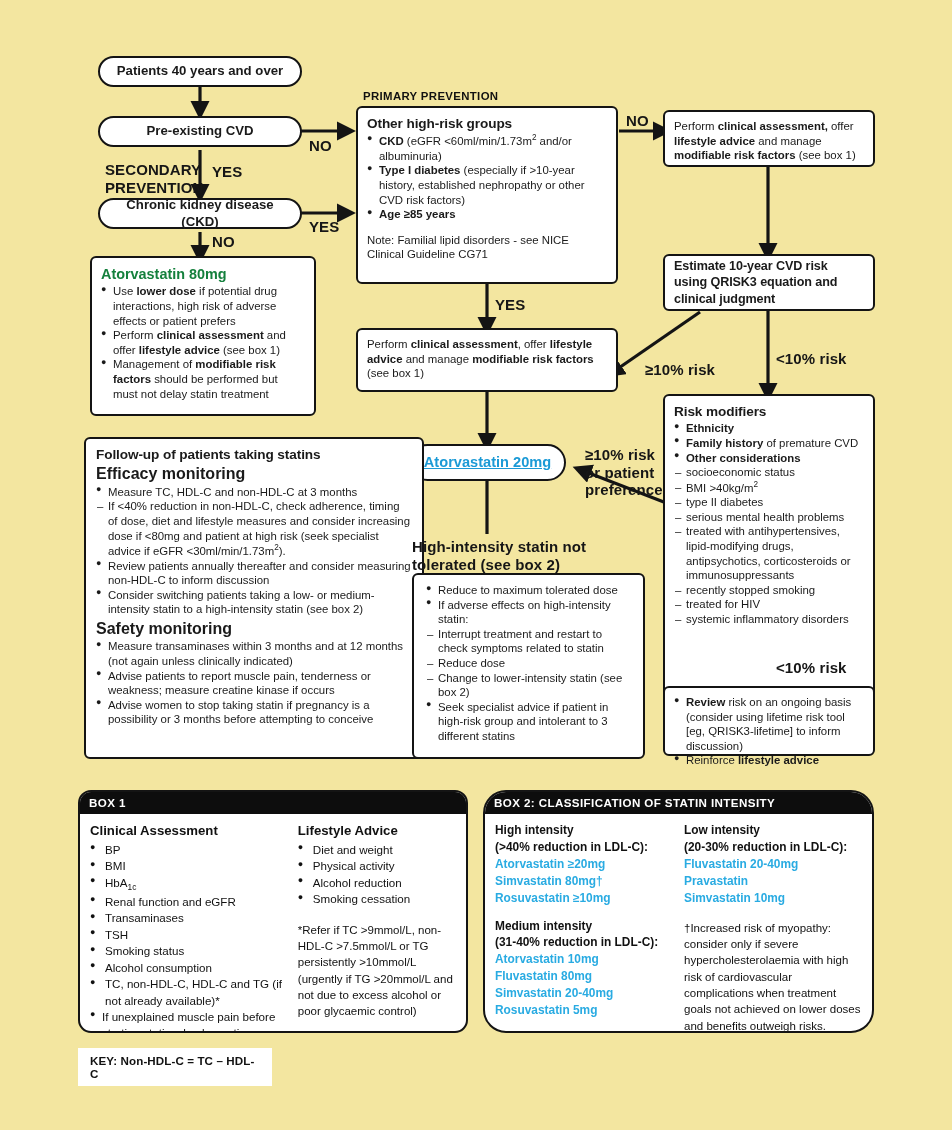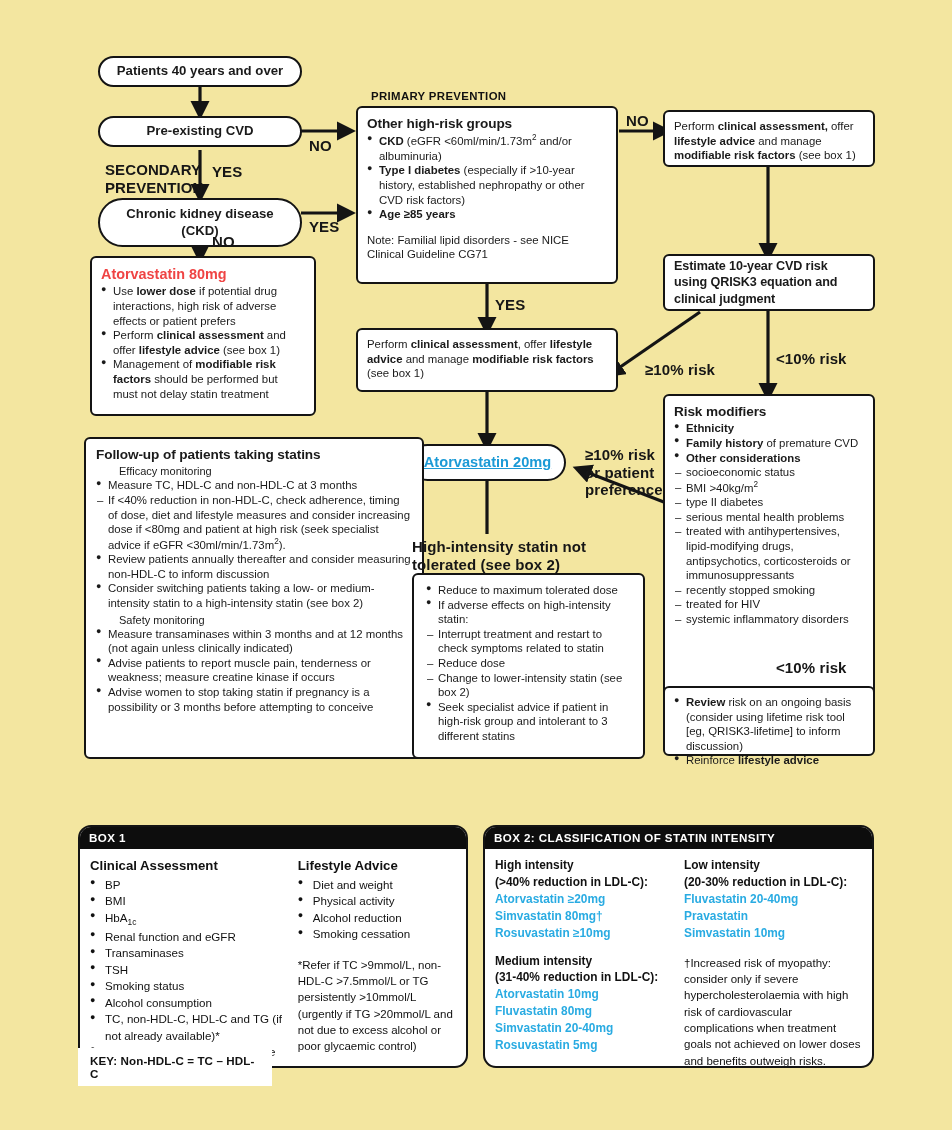--- a/index.html
+++ b/index.html
@@ -22,43 +22,43 @@
     border-radius: 6px;
     padding: 7px 9px;
     font-size: 11.4px;
     line-height: 1.28;
     color:#1a1a1a;
   }
   .node.pill { border-radius: 999px; text-align:center; font-weight:bold; font-size:13.2px; }
   .node.pill .ttl { display:block; }
 
   .node .h { font-weight:bold; font-size:13.6px; display:block; margin-bottom:1px; letter-spacing:-.1px;}
-  .node .h2 { font-weight:normal; font-size:11px; display:block; margin-top:2px;margin-left:23px;}
+  .node .h2 { font-weight:bold; font-size:16px; display:block; margin-top:2px;}
   .node .cyan { color:#1b9ad6; font-weight:bold;text-decoration:underline; }
-  .node .cyanttl { color:#ef4444; font-weight:bold; font-size:14.4px; display:block; margin-bottom:1px; }
+  .node .cyanttl { color:#15803d; font-weight:bold; font-size:14.4px; display:block; margin-bottom:1px; }
   b { font-weight:bold; }
 
   ul.bl { list-style:none; margin:0; padding:0; }
   ul.bl > li { position:relative; padding-left:12px; margin:0 0 0 0; }
   ul.bl > li.dot:before {
     content:"\25CF"; position:absolute; left:0; top:-0.5px; font-size:9px;
   }
   ul.bl > li.dash { padding-left:12px; }
   ul.bl > li.dash:before { content:"\2013"; position:absolute; left:1px; top:0px; }
 
   .lbl {
     position:absolute; font-size:15px; font-weight:bold; letter-spacing:.1px;
     color:#161616; line-height:1.18;
   }
   .lblcaps { position:absolute; font-size:11.4px; font-weight:bold; letter-spacing:.35px; }
 
   
   .infobox {
     position:absolute; background:#fff; border:2.2px solid #141414;
-    border-radius: 13px; overflow:hidden;margin-top:35px;
+    border-radius: 13px; overflow:hidden;
   }
   .infobox .bar {
     background:#0d0d0d; color:#fff; font-weight:bold; font-size:11.6px;
     letter-spacing:.4px; padding:4px 9px 5px 9px;
   }
   .infobox .body { display:flex; padding:8px 10px 10px 10px; gap:14px; }
   .infobox .col { font-size:11.6px; line-height:1.42; }
   .infobox .colhdr { font-weight:bold; font-size:13.2px; display:block; margin-bottom:1px; }
   .infobox .sub { font-weight:bold; font-size:11.9px; display:block; }
   .infobox .cyanline { color:#29abe2; font-weight:bold; font-size:11.9px; display:block; }
@@ -118,34 +118,34 @@
 
     <g stroke="#141414" stroke-width="3.2" fill="none">
       <path d="M487,481 L487,534"></path>
     </g>
   </svg>
 
   <div class="node pill" style="left:98px; top:56px; width:204px; height:31px; display:flex; align-items:center; justify-content:center;">
     <span class="ttl">Patients 40 years and over</span>
   </div>
 
-  <div class="lblcaps" style="left:363px; top:90px;margin-left:8px;">PRIMARY PREVENTION</div>
+  <div class="lblcaps" style="left:363px; top:90px;">PRIMARY PREVENTION</div>
 
   <div class="node pill" style="left:98px; top:116px; width:204px; height:31px; display:flex; align-items:center; justify-content:center;">
     <span class="ttl">Pre-existing CVD</span>
   </div>
 
   <div class="lbl" style="left:309px; top:137px;">NO</div>
 
   <div class="lbl" style="left:105px; top:161px; white-space:pre-line;">SECONDARY
 PREVENTION</div>
 
   <div class="lbl" style="left:212px; top:163px;">YES</div>
 
-  <div class="node pill" style="left:98px; top:198px; width:204px; height:49px; display:flex; align-items:center; justify-content:flex-start;">
+  <div class="node pill" style="left:98px; top:198px; width:204px; height:31px; display:flex; align-items:center; justify-content:flex-start;">
     <span class="ttl">Chronic kidney disease (CKD)</span>
   </div>
 
   <div class="lbl" style="left:309px; top:218px;">YES</div>
   <div class="lbl" style="left:212px; top:233px;">NO</div>
 
   <div class="node" style="left:90px; top:256px; width:226px; height:160px;">
     <span class="cyanttl">Atorvastatin 80mg</span>
     <ul class="bl">
       <li class="dot">Use <b>lower dose</b> if potential drug interactions, high risk of adverse effects or patient prefers</li>
@@ -271,21 +271,21 @@
           <li class="dot" style="padding-left:15px;">Diet and weight</li>
           <li class="dot" style="padding-left:15px;">Physical activity</li>
           <li class="dot" style="padding-left:15px;">Alcohol reduction</li>
           <li class="dot" style="padding-left:15px;">Smoking cessation</li>
         </ul>
         <div class="note" style="margin-top:14px;">*Refer if TC &gt;9mmol/L, non-HDL-C &gt;7.5mmol/L or TG persistently &gt;10mmol/L (urgently if TG &gt;20mmol/L and not due to excess alcohol or poor glycaemic control)</div>
       </div>
     </div>
   </div>
 
-  <div class="infobox" style="left:483px; top:790px; width:391px; height:243px;">
+  <div class="infobox" style="left:483px; top:790px; width:391px; height:243px;border-radius:23px;">
     <div class="bar">BOX 2: CLASSIFICATION OF STATIN INTENSITY</div>
     <div class="body">
       <div class="col" style="width:175px;">
         <span class="sub">High intensity</span>
         <span class="sub">(&gt;40% reduction in LDL-C):</span>
         <span class="cyanline">Atorvastatin ≥20mg</span>
         <span class="cyanline">Simvastatin 80mg†</span>
         <span class="cyanline">Rosuvastatin ≥10mg</span>
         <span class="sub" style="margin-top:11px;">Medium intensity</span>
         <span class="sub">(31-40% reduction in LDL-C):</span>

